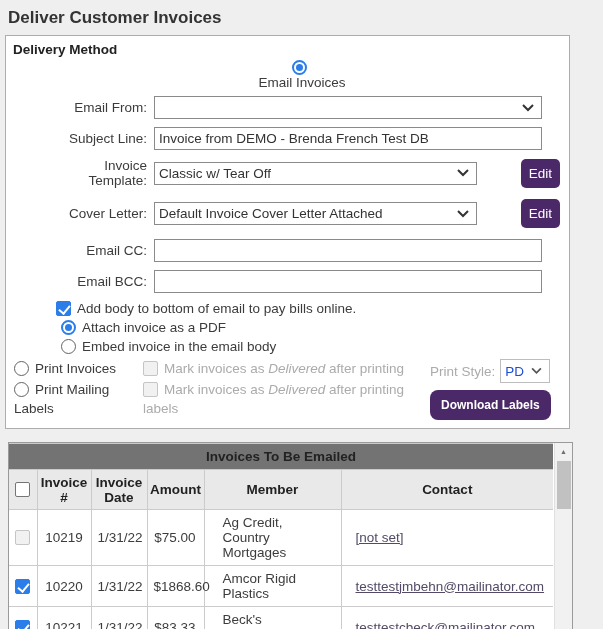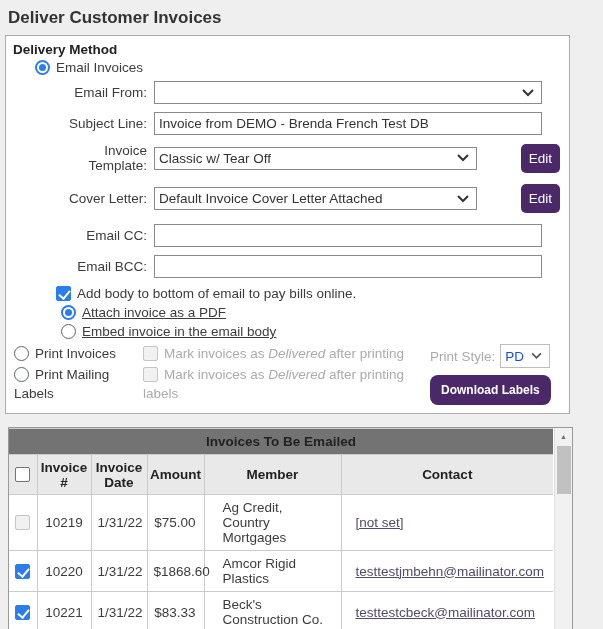--- a/index.html
+++ b/index.html
@@ -13,21 +13,21 @@
     font-size:17px; font-weight:bold; color:#333;
     padding:8px 0 7px 8px;
   }
   
   .panel {
     background:#fff; border:1px solid #adadad;
     margin:0 33px 0 5px; padding:4px 0 8px 0;
   }
   .legend { font-weight:bold; color:#222; margin:2px 0 3px 7px; }
   .row { display:flex; align-items:center; }
-  .radio-row-top { margin:2px 0 6px 29px; display:flex; align-items:center; }
+  .radio-row-top { margin:2px 0 6px 29px; display:flex; align-items:center;flex-direction:column; }
   .field-row { display:flex; align-items:center; margin-bottom:8px; }
   .lbl { width:148px; text-align:right; padding-right:7px; color:#3c3c3c; flex:none; }
   .lbl.two-line { width:148px; padding-left:63px; }
   .ctl-wide { width:388px; }
   .ctl-med { width:323px; }
   .selectwrap { position:relative; display:inline-block; }
   select, input[type=text] {
     font-family:inherit; font-size:13.5px; color:#333;
     height:23px; border:1px solid #8a8a8a; background:#fff;
     padding:0 4px; width:100%;
@@ -64,21 +64,21 @@
     border:1px solid #5f6368; border-radius:50%; background:#fff;
     position:relative; vertical-align:-3px; margin-right:6px;
   }
   .radio.selected { border:2px solid #2b7de9; }
   .radio.selected::after {
     content:""; position:absolute; left:50%; top:50%; width:7px; height:7px;
     margin:-3.5px 0 0 -3.5px; border-radius:50%; background:#2b7de9;
   }
   .opt-rows { margin-left:50px; }
   .opt-rows .row { margin-bottom:4px; }
-  .opt-indent { margin-left:5px;text-decoration:underline; }
+  .opt-indent { margin-left:5px; }
   
   .print-grid { display:grid; grid-template-columns:137px 287px auto; margin-top:5px; }
   .print-left { padding-left:8px; }
   .print-left label, .print-mid label { display:block; line-height:19px; }
   .muted { color:#ababab; }
   .print-style-row { display:flex; align-items:center; color:#ababab; }
   .sel-pdf { width:50px; height:24px; border:1px solid #bdbdbd; color:#1d4ed8; }
   .dl-wrap { margin-top:7px; }
   em.delivered { font-style:italic;margin-top:19px; }
   

